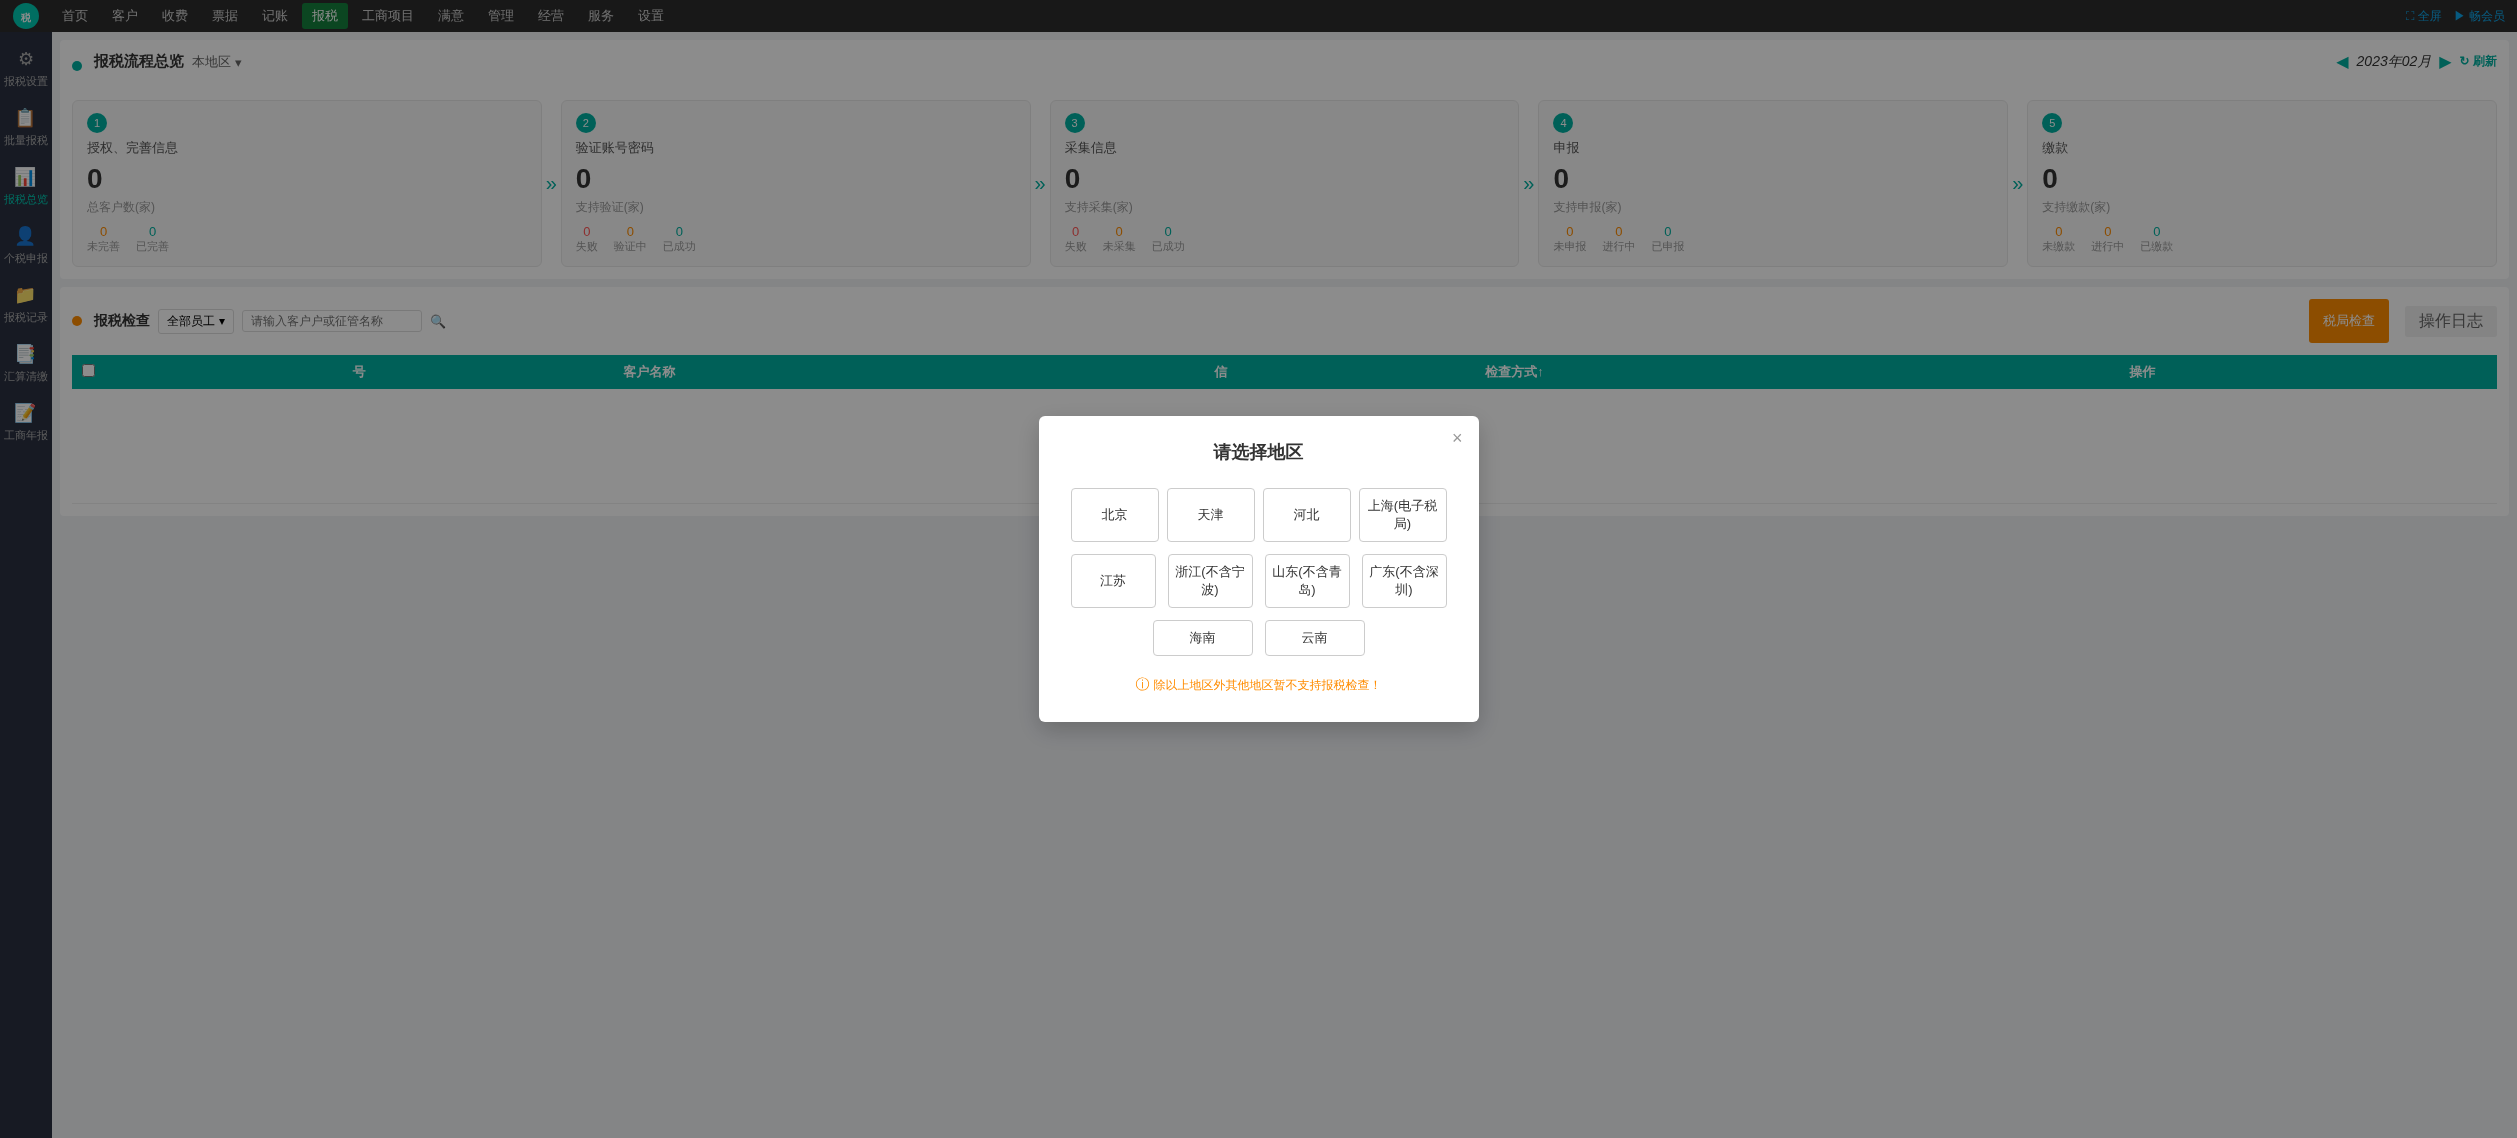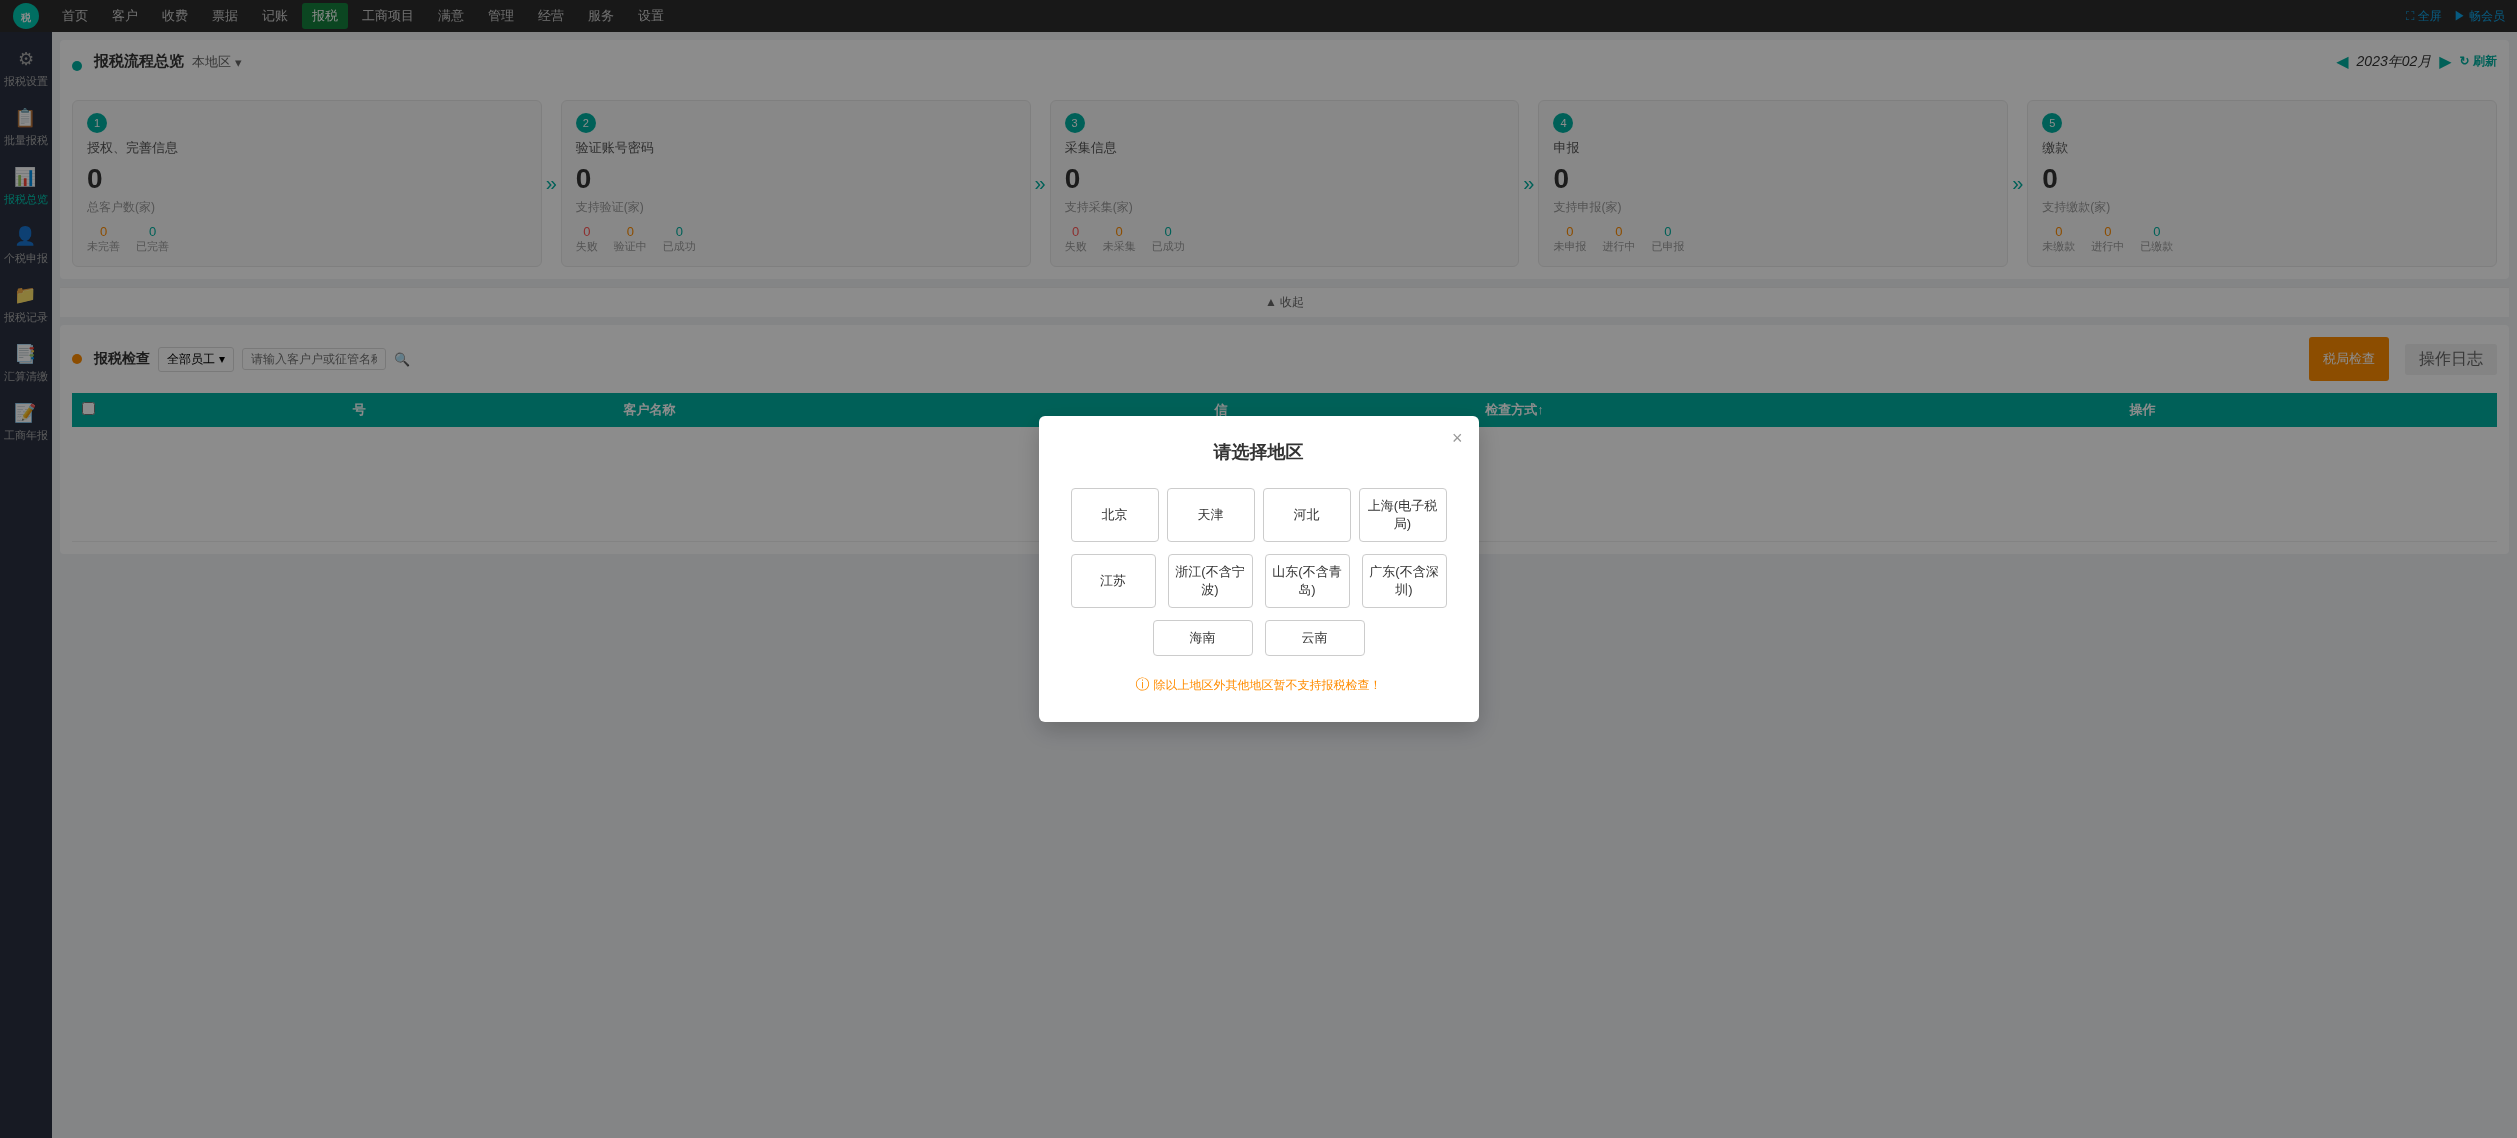--- a/index.html
+++ b/index.html
@@ -197,21 +197,21 @@
       padding: 3px 8px; 
       font-size: 12px;
       display: flex; align-items: center; gap: 4px;
       cursor: pointer;
     }
     .check-search {
       border: 1px solid #ddd;
       border-radius: 3px;
       padding: 3px 8px;
       font-size: 12px;
-      width: 144px;
+      width: 180px;
     }
     .check-btn-orange {
       margin-left: auto;
       background: #ff8c00;
       color: #fff;
       border: none;
       border-radius: 3px;
       padding: 13px 14px;
       font-size: 13px;
       cursor: pointer;
@@ -525,24 +525,20 @@
             </div>
             <div class="step-sub-item">
               <div class="step-sub-count success">0</div>
               <div class="step-sub-label">已缴款</div>
             </div>
           </div>
         </div>
       </div>
     </div>
 
-    <div class="collapse-bar">
-      <span>▲</span>
-      <span>收起</span>
-    </div>
 
     <div class="check-section">
       <div class="check-header">
         <span class="orange-dot"></span>
         <span class="check-title">报税检查</span>
         <div class="check-filter">
           <span>全部员工</span>
           <span>▾</span>
         </div>
         <input class="check-search" type="text" placeholder="请输入客户户或征管名称" style="">

